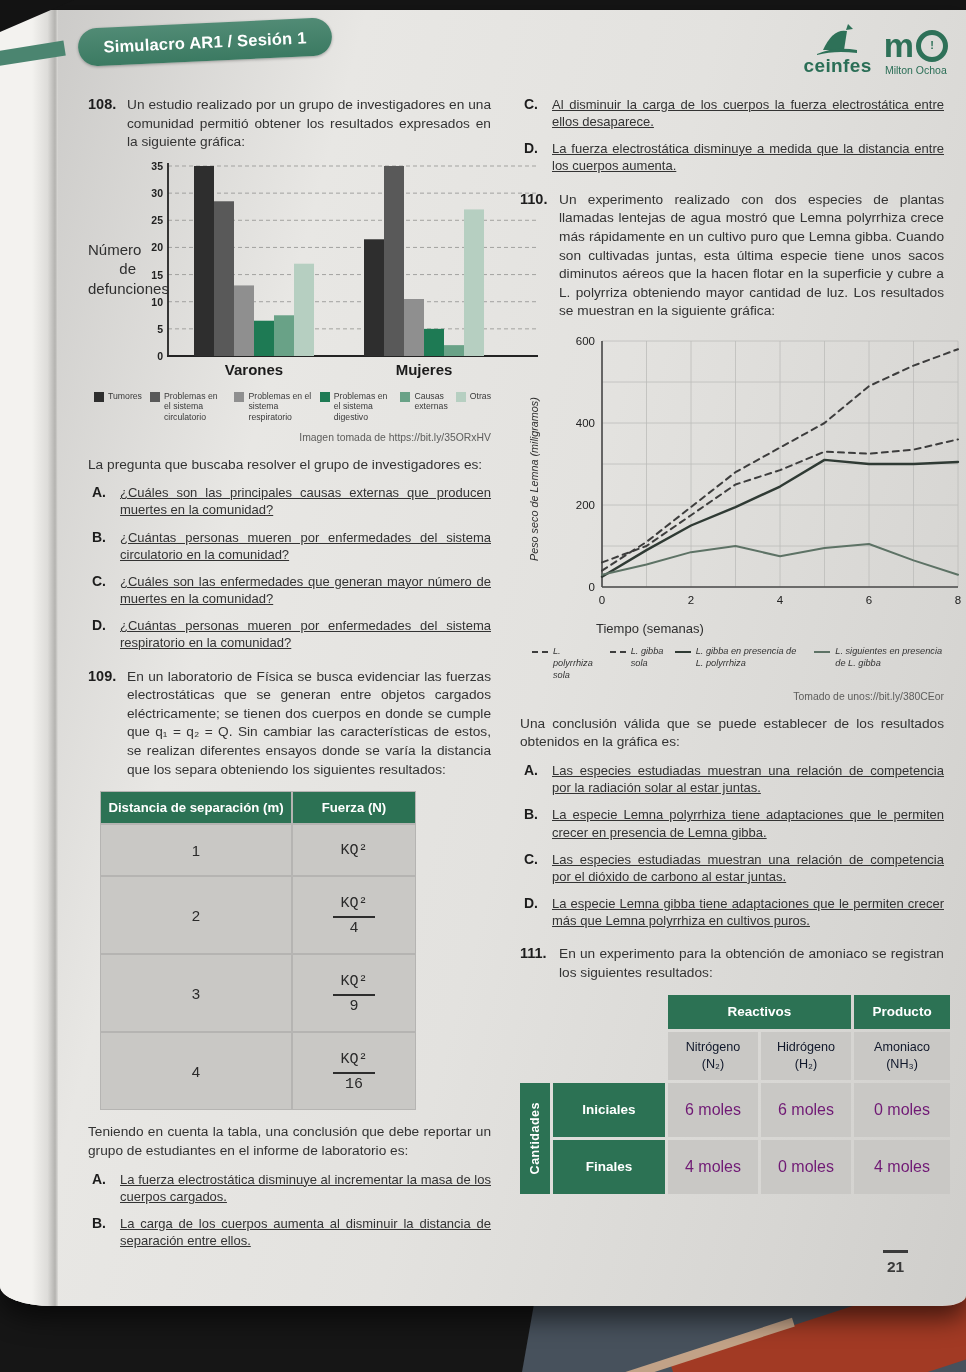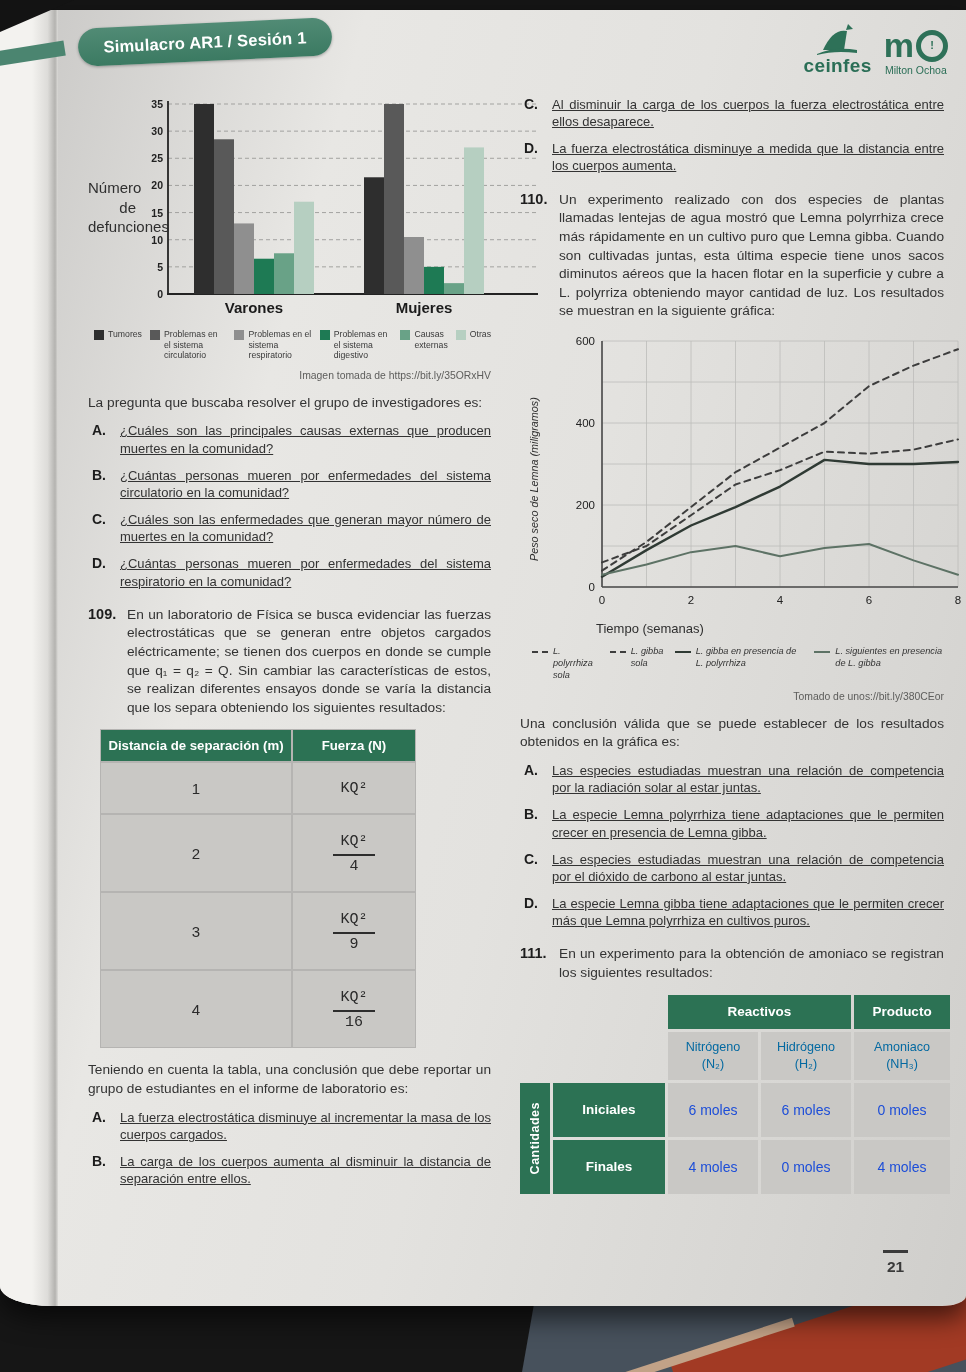--- a/index.html
+++ b/index.html
@@ -79,24 +79,24 @@
   .lc-xlabel{text-align:left;font-size:13px;color:#2e2e2e;margin-top:-4px;padding-left:34px;}
   .lc-legend{display:flex;gap:11px;margin-top:10px;margin-left:-30px;}
   .lc-item{display:flex;gap:5px;font-size:9.2px;font-style:italic;color:#333;line-height:1.3;}
   .lc-marker{flex:0 0 16px;height:0;border-top:2.5px solid #333;margin-top:5px;}
 
   
   .t111{display:grid;grid-template-columns:30px 112px 90px 90px 96px;grid-template-rows:34px 48px 54px 54px;
         gap:3px;margin-top:12px;}
   .t111 .g{background:#2c7254;color:#fff;font-weight:bold;display:flex;align-items:center;
            justify-content:center;font-size:13.5px;}
-  .t111 .sub{background:#c9c8c5;color:#0369a1;font-size:12.6px;text-align:center;display:flex;
+  .t111 .sub{background:#c9c8c5;color:#0f172a;font-size:12.6px;text-align:center;display:flex;
              flex-direction:column;justify-content:center;padding:4px 2px;line-height:1.3;}
   .t111 .d{background:#c9c8c5;display:flex;align-items:center;justify-content:center;
-           font-size:14px;color:#1d4ed8;}
+           font-size:16px;color:#701a75;}
   .vlabel{writing-mode:vertical-rl;transform:rotate(180deg);font-size:12.5px;letter-spacing:.5px;}
 
   .pageno{position:absolute;right:58px;bottom:30px;text-align:center;color:#3a3a3a;z-index:2;}
   .pageno .bar{width:25px;height:3px;background:#3a3a3a;margin:0 auto 5px;}
   .pageno .n{font-weight:bold;font-size:15.5px;}
 </style>
 </head>
 <body>
 
 <div class="photo">
@@ -129,20 +129,24 @@
         <div class="mono">
           <span class="mono-m">m</span>
           <span class="mono-ring">!</span>
         </div>
         <div class="person">Milton Ochoa</div>
       </div>
     </div>
 
     <div class="col col-l">
 
+      <div class="qrow">
+        <div class="qnum">108.</div>
+        <div class="qtext">Un estudio realizado por un grupo de investigadores en una comunidad permitió obtener los resultados expresados en la siguiente gráfica:</div>
+      </div>
 
       <div class="bc-wrap">
         <div class="bc-ylabel">Número de defunciones</div>
         <svg width="402" height="222">
             <text x="25" y="200" text-anchor="end" font-size="10.5" fill="#222" font-weight="bold">0</text>
             <line x1="30" y1="168.85714285714286" x2="400" y2="168.85714285714286" stroke="#9b9b99" stroke-width="0.9" stroke-dasharray="4 3"></line>
             <text x="25" y="172.85714285714286" text-anchor="end" font-size="10.5" fill="#222" font-weight="bold">5</text>
             <line x1="30" y1="141.71428571428572" x2="400" y2="141.71428571428572" stroke="#9b9b99" stroke-width="0.9" stroke-dasharray="4 3"></line>
             <text x="25" y="145.71428571428572" text-anchor="end" font-size="10.5" fill="#222" font-weight="bold">10</text>
             <line x1="30" y1="114.57142857142857" x2="400" y2="114.57142857142857" stroke="#9b9b99" stroke-width="0.9" stroke-dasharray="4 3"></line>

